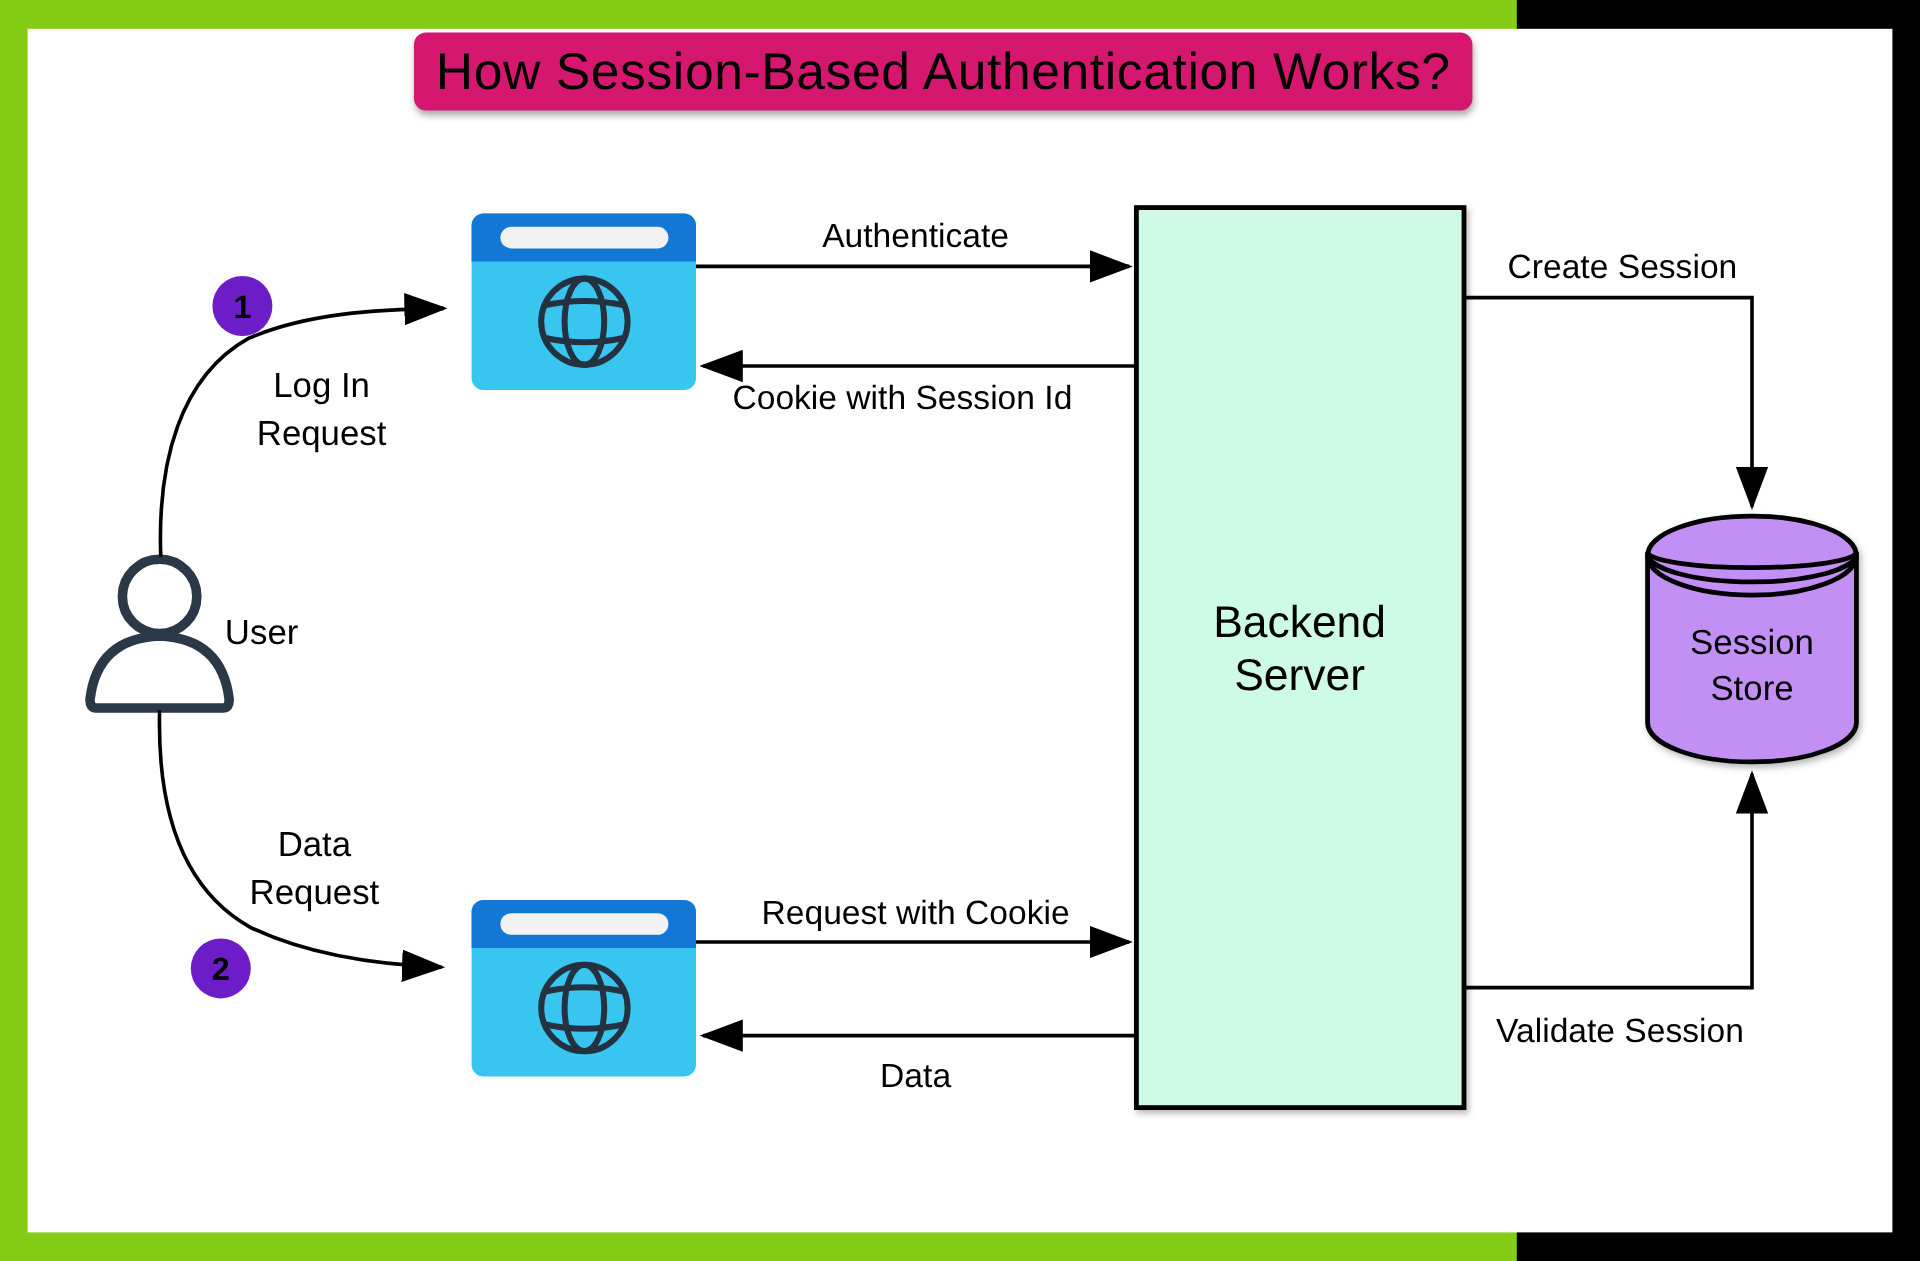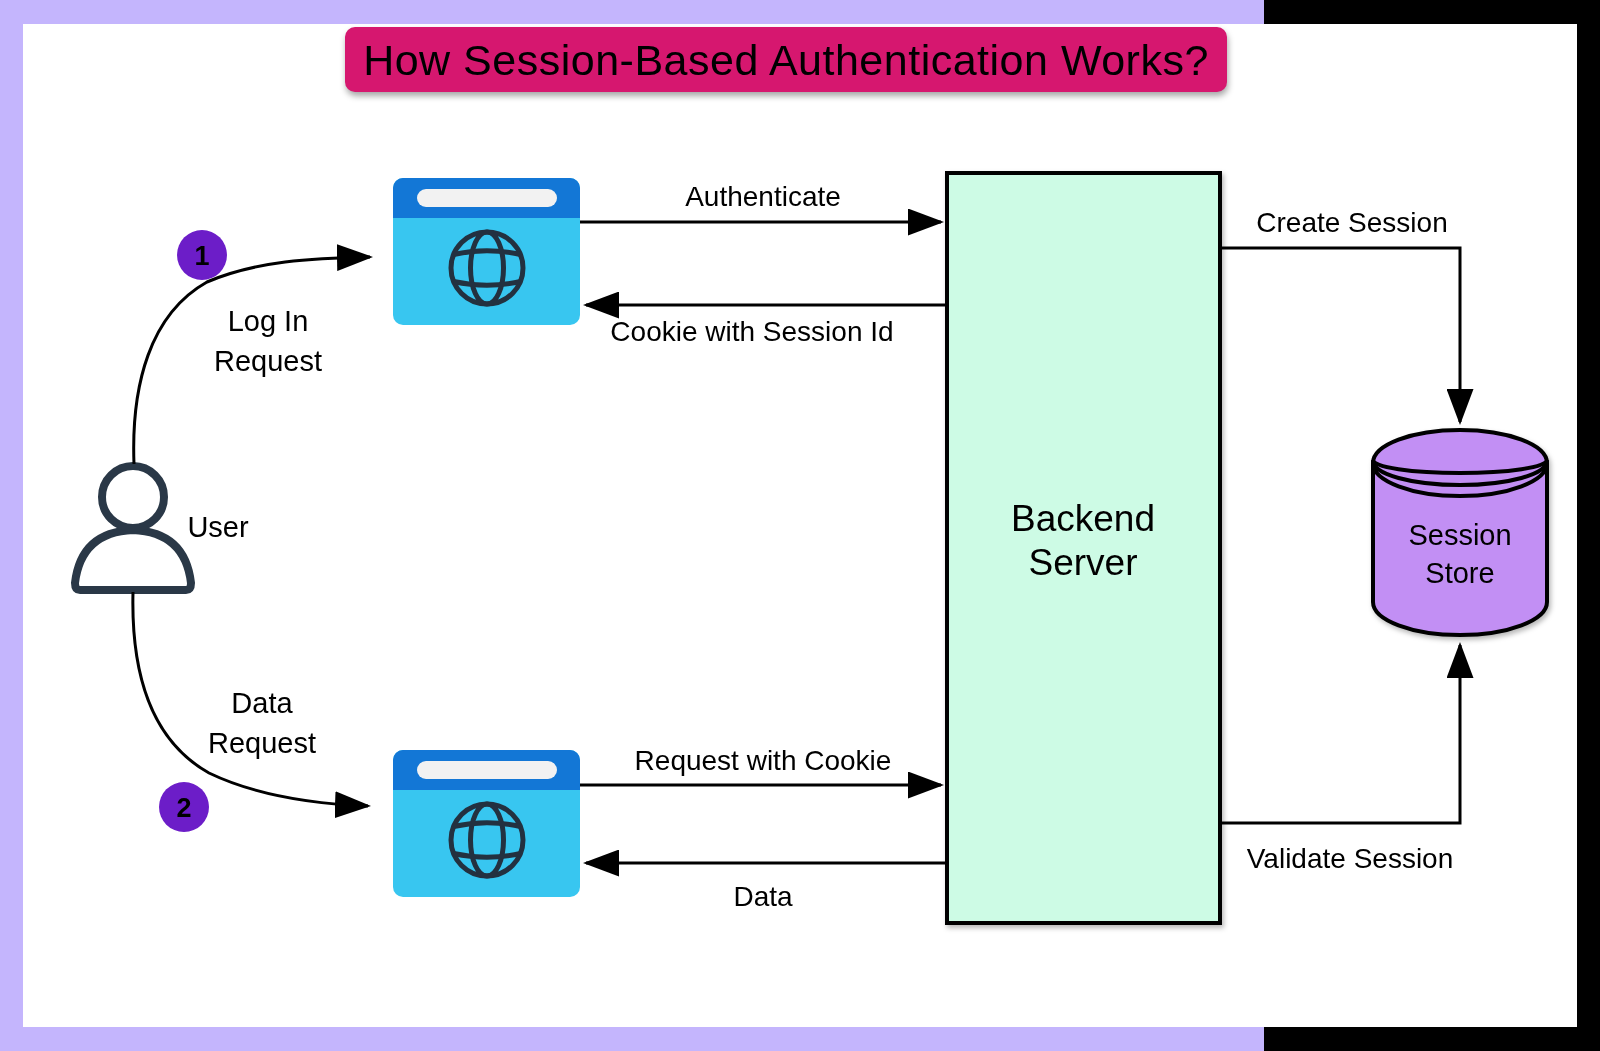--- a/index.html
+++ b/index.html
@@ -8,21 +8,21 @@
     background: #000000;
     width: 1600px;
     height: 1051px;
     overflow: hidden;
     font-family: "Liberation Sans", sans-serif;
   }
   .stage {
     position: relative;
     width: 1264px;
     height: 1051px;
-    background: #c4b5fd;
+    background: #84cc16;
   }
   svg { display: block; }
   text {
     font-family: "Liberation Sans", "DejaVu Sans", sans-serif;
     fill: #000000;
   }
   .edge-label { font-size: 28px; }
   .step-label { font-size: 29px; }
   .node-label-lg { font-size: 37px; }
   .node-label-md { font-size: 29px; }

